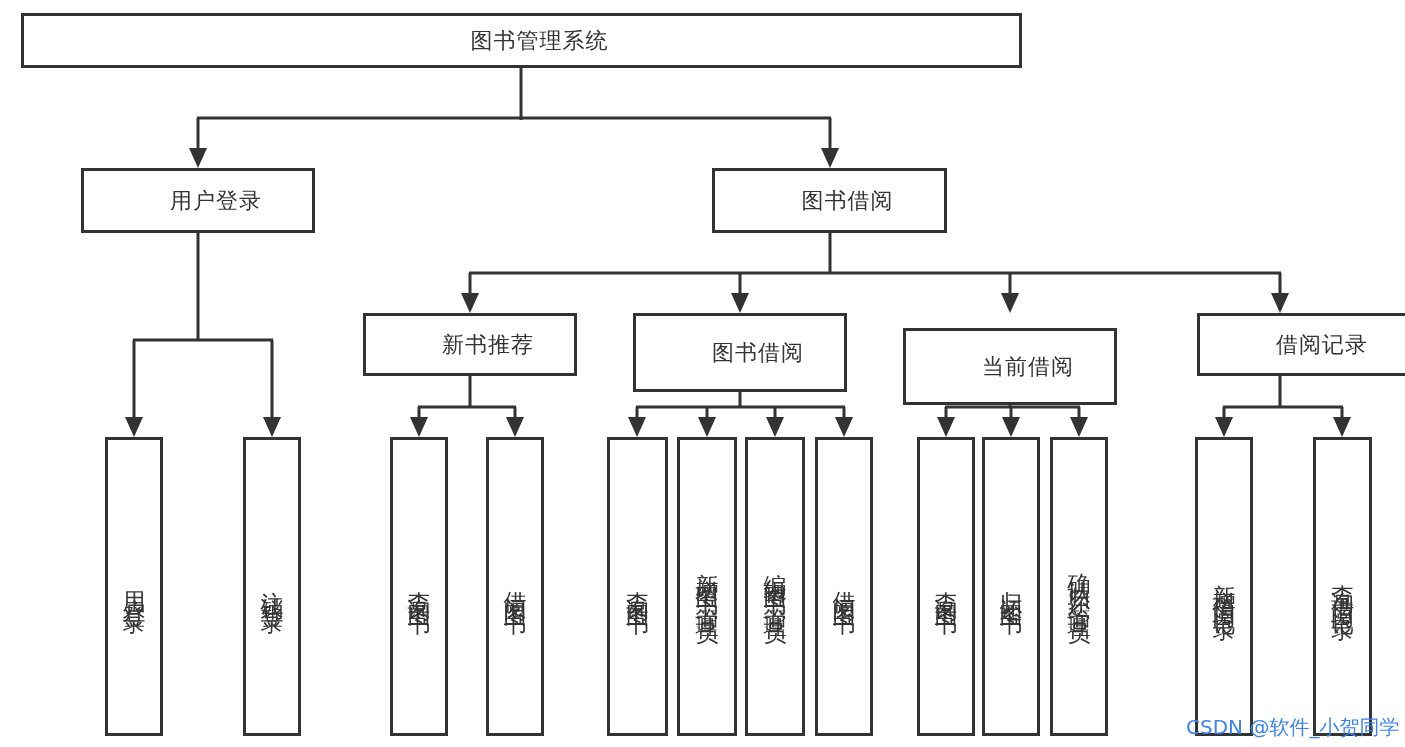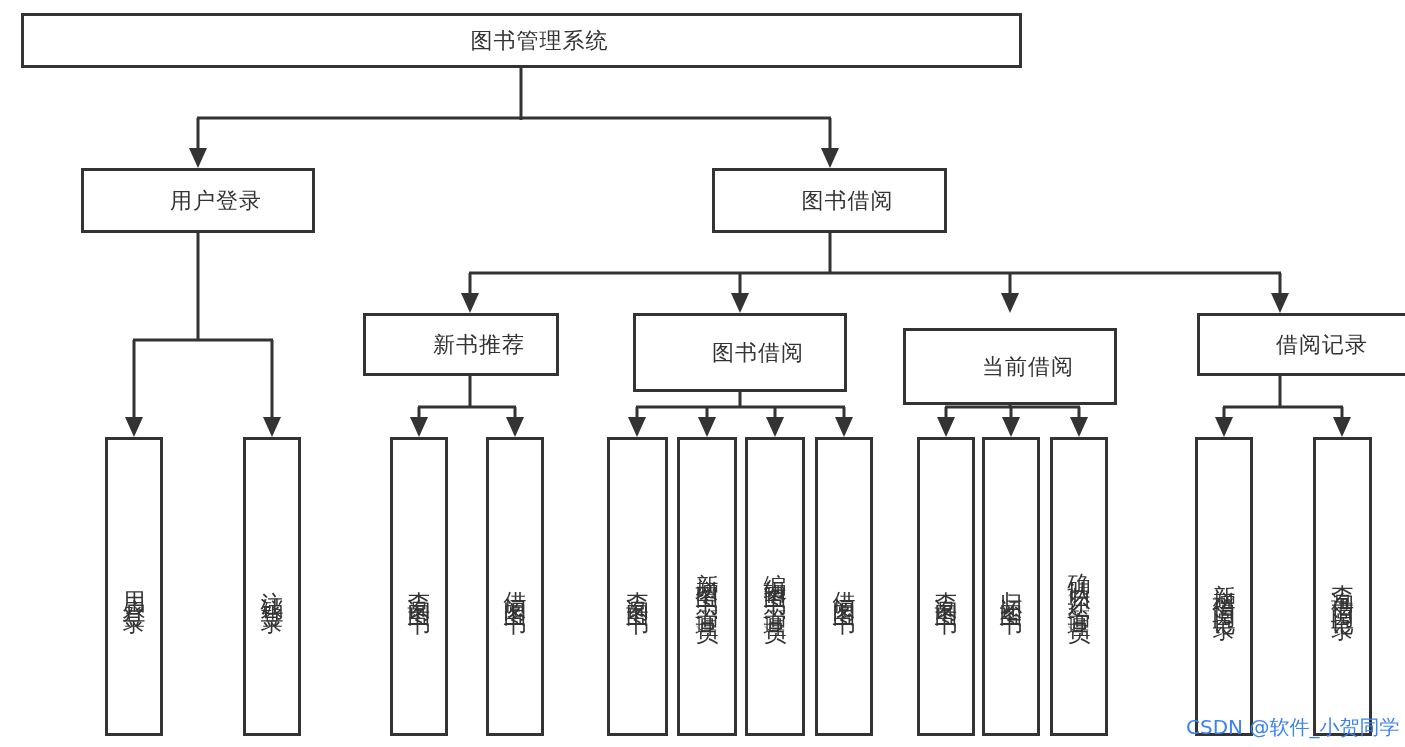--- a/index.html
+++ b/index.html
@@ -101,21 +101,21 @@
       <polygon points="1215,417 1233,417 1224,437"></polygon>
       <polygon points="1333,417 1351,417 1342,437"></polygon>
     </g>
   </svg>
 
   <div class="box" style="left:21px; top:13px; width:1001px; height:55px;">图书管理系统</div>
 
   <div class="box" style="left:81px; top:168px; width:234px; height:65px;">用户登录</div>
   <div class="box" style="left:712px; top:168px; width:235px; height:65px;">图书借阅</div>
 
-  <div class="box" style="left:363px; top:313px; width:196px; height:63px;">新书推荐</div>
+  <div class="box" style="left:363px; top:313px; width:214px; height:63px;">新书推荐</div>
   <div class="box" style="left:633px; top:313px; width:214px; height:79px;">图书借阅</div>
   <div class="box" style="left:903px; top:328px; width:214px; height:77px;">当前借阅</div>
   <div class="box" style="left:1173px; top:313px; width:214px; height:63px;margin-left:24px;">借阅记录</div>
 
   <div class="vbox" style="left:105px; top:437px; width:58px; height:299px;">用户登录</div>
   <div class="vbox" style="left:243px; top:437px; width:58px; height:299px;">注销登录</div>
 
   <div class="vbox" style="left:390px; top:437px; width:58px; height:299px;">查询图书</div>
   <div class="vbox" style="left:486px; top:437px; width:58px; height:299px;">借阅图书</div>
 

